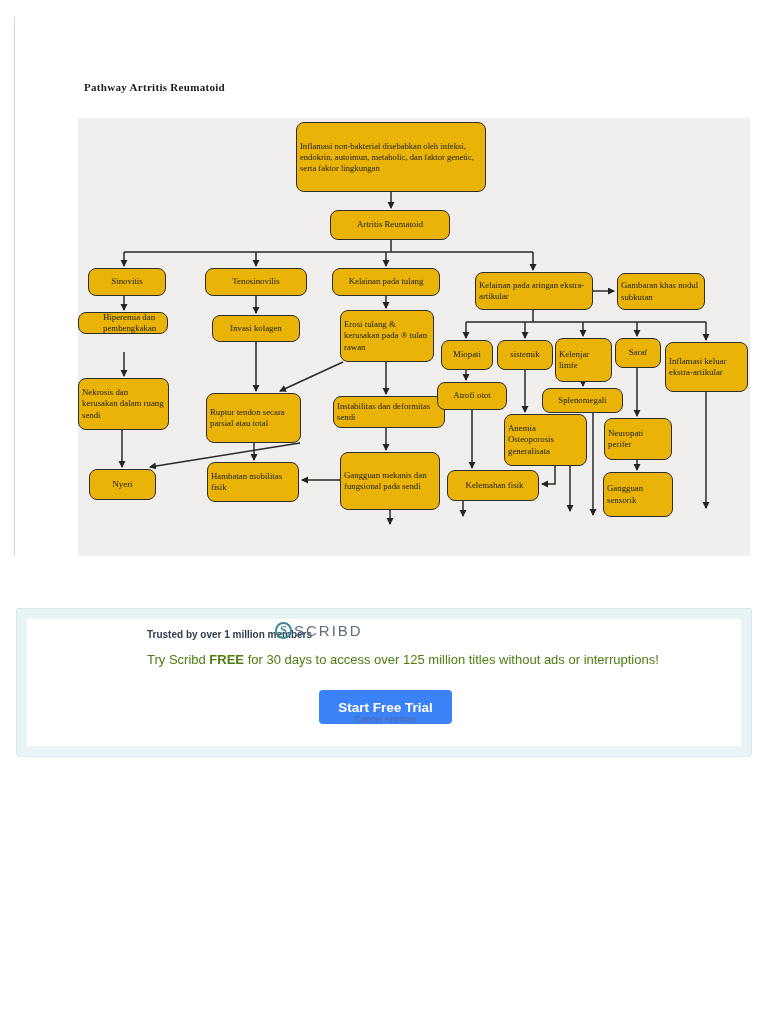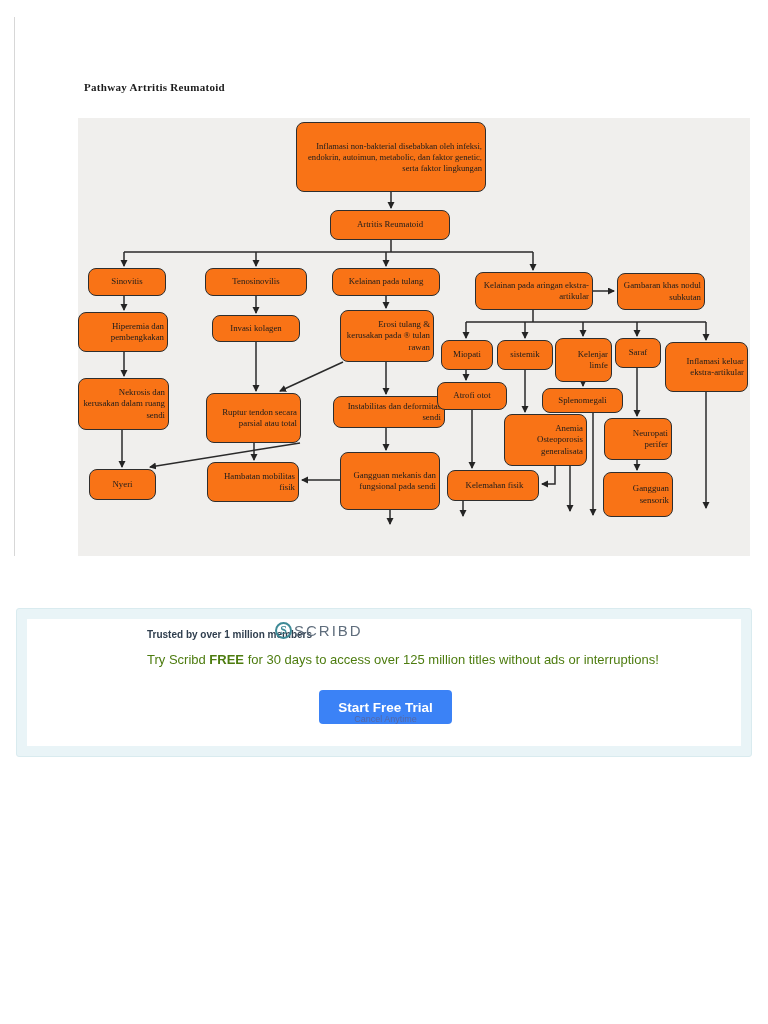--- a/index.html
+++ b/index.html
@@ -4,22 +4,22 @@
 <style>
   html,body{margin:0;padding:0;background:#fff;}
   .screen{position:relative;width:768px;height:1024px;background:#ffffff;overflow:hidden;
           font-family:"Liberation Sans", sans-serif;}
   .page-edge{position:absolute;left:14px;top:17px;width:1px;height:539px;background:#d7d7d7;}
   .doc-title{position:absolute;left:84px;top:81px;font-family:"Liberation Serif","DejaVu Serif",serif;
              font-weight:bold;font-size:11px;color:#1b1b1b;letter-spacing:.3px;}
   
   .diagram{position:absolute;left:78px;top:118px;width:672px;height:438px;background:#f0efed;}
   .diagram svg{position:absolute;left:0;top:0;}
-  .node{position:absolute;background:#f97316;border:1.5px solid #2e2e2e;border-radius:8px;
-        display:flex;align-items:center;justify-content:center;text-align:right;
+  .node{position:absolute;background:#eab308;border:1.5px solid #2e2e2e;border-radius:8px;
+        display:flex;align-items:center;justify-content:center;text-align:left;
         font-family:"Liberation Serif","DejaVu Serif",serif;font-size:8.8px;line-height:1.28;
         color:#1c1c1c;padding:2px 3px;box-sizing:border-box;overflow:visible;}
   
   .banner{position:absolute;left:16px;top:608px;width:736px;height:149px;background:#e9f4f7;
           border:1px solid #d9ebef;border-radius:3px;box-sizing:border-box;}
   .banner-card{position:absolute;left:10px;top:10px;width:714px;height:127px;background:#ffffff;}
   .trusted{position:absolute;left:120px;top:10px;font-size:10px;font-weight:bold;color:#2f3e4e;}
   .logo{position:absolute;left:248px;top:3px;display:flex;align-items:center;gap:2px;}
   .logo-s{width:17px;height:17px;border:2px solid #3e8a96;border-radius:50%;display:inline-flex;
           align-items:center;justify-content:center;font-family:"Liberation Serif",serif;
@@ -87,21 +87,21 @@
       </g>
     </svg>
 
     <div class="node" style="left:218px;top:4px;width:190px;height:70px;font-size:8.6px;">Inflamasi non-bakterial disebabkan oleh infeksi, endokrin, autoimun, metabolic, dan faktor genetic, serta faktor lingkungan</div>
     <div class="node" style="left:252px;top:92px;width:120px;height:30px;">Artritis Reumatoid</div>
     <div class="node" style="left:10px;top:150px;width:78px;height:28px;">Sinovitis</div>
     <div class="node" style="left:127px;top:150px;width:102px;height:28px;">Tenosinovilis</div>
     <div class="node" style="left:254px;top:150px;width:108px;height:28px;">Kelainan pada tulang</div>
     <div class="node" style="left:397px;top:154px;width:118px;height:38px;">Kelainan pada aringan ekstra-artikular</div>
     <div class="node" style="left:539px;top:155px;width:88px;height:37px;">Gambaran khas nodul subkutan</div>
-    <div class="node" style="left:0px;top:194px;width:90px;height:40px;padding-left:24px;">Hiperemia dan pembengkakan</div>
+    <div class="node" style="left:0px;top:194px;width:90px;height:22px;padding-left:24px;">Hiperemia dan pembengkakan</div>
     <div class="node" style="left:134px;top:197px;width:88px;height:27px;">Invasi kolagen</div>
     <div class="node" style="left:262px;top:192px;width:94px;height:52px;">Erosi tulang &amp; kerusakan pada ® tulan rawan</div>
     <div class="node" style="left:363px;top:222px;width:52px;height:30px;">Miopati</div>
     <div class="node" style="left:419px;top:222px;width:56px;height:30px;">sistemik</div>
     <div class="node" style="left:477px;top:220px;width:57px;height:44px;">Kelenjar limfe</div>
     <div class="node" style="left:537px;top:220px;width:46px;height:30px;">Saraf</div>
     <div class="node" style="left:587px;top:224px;width:83px;height:50px;">Inflamasi keluar ekstra-artikular</div>
     <div class="node" style="left:0px;top:260px;width:91px;height:52px;">Nekrosis dan kerusakan dalam ruang sendi</div>
     <div class="node" style="left:128px;top:275px;width:95px;height:50px;">Ruptur tendon secara parsial atau total</div>
     <div class="node" style="left:255px;top:278px;width:112px;height:32px;">Instabilitas dan deformitas sendi</div>

